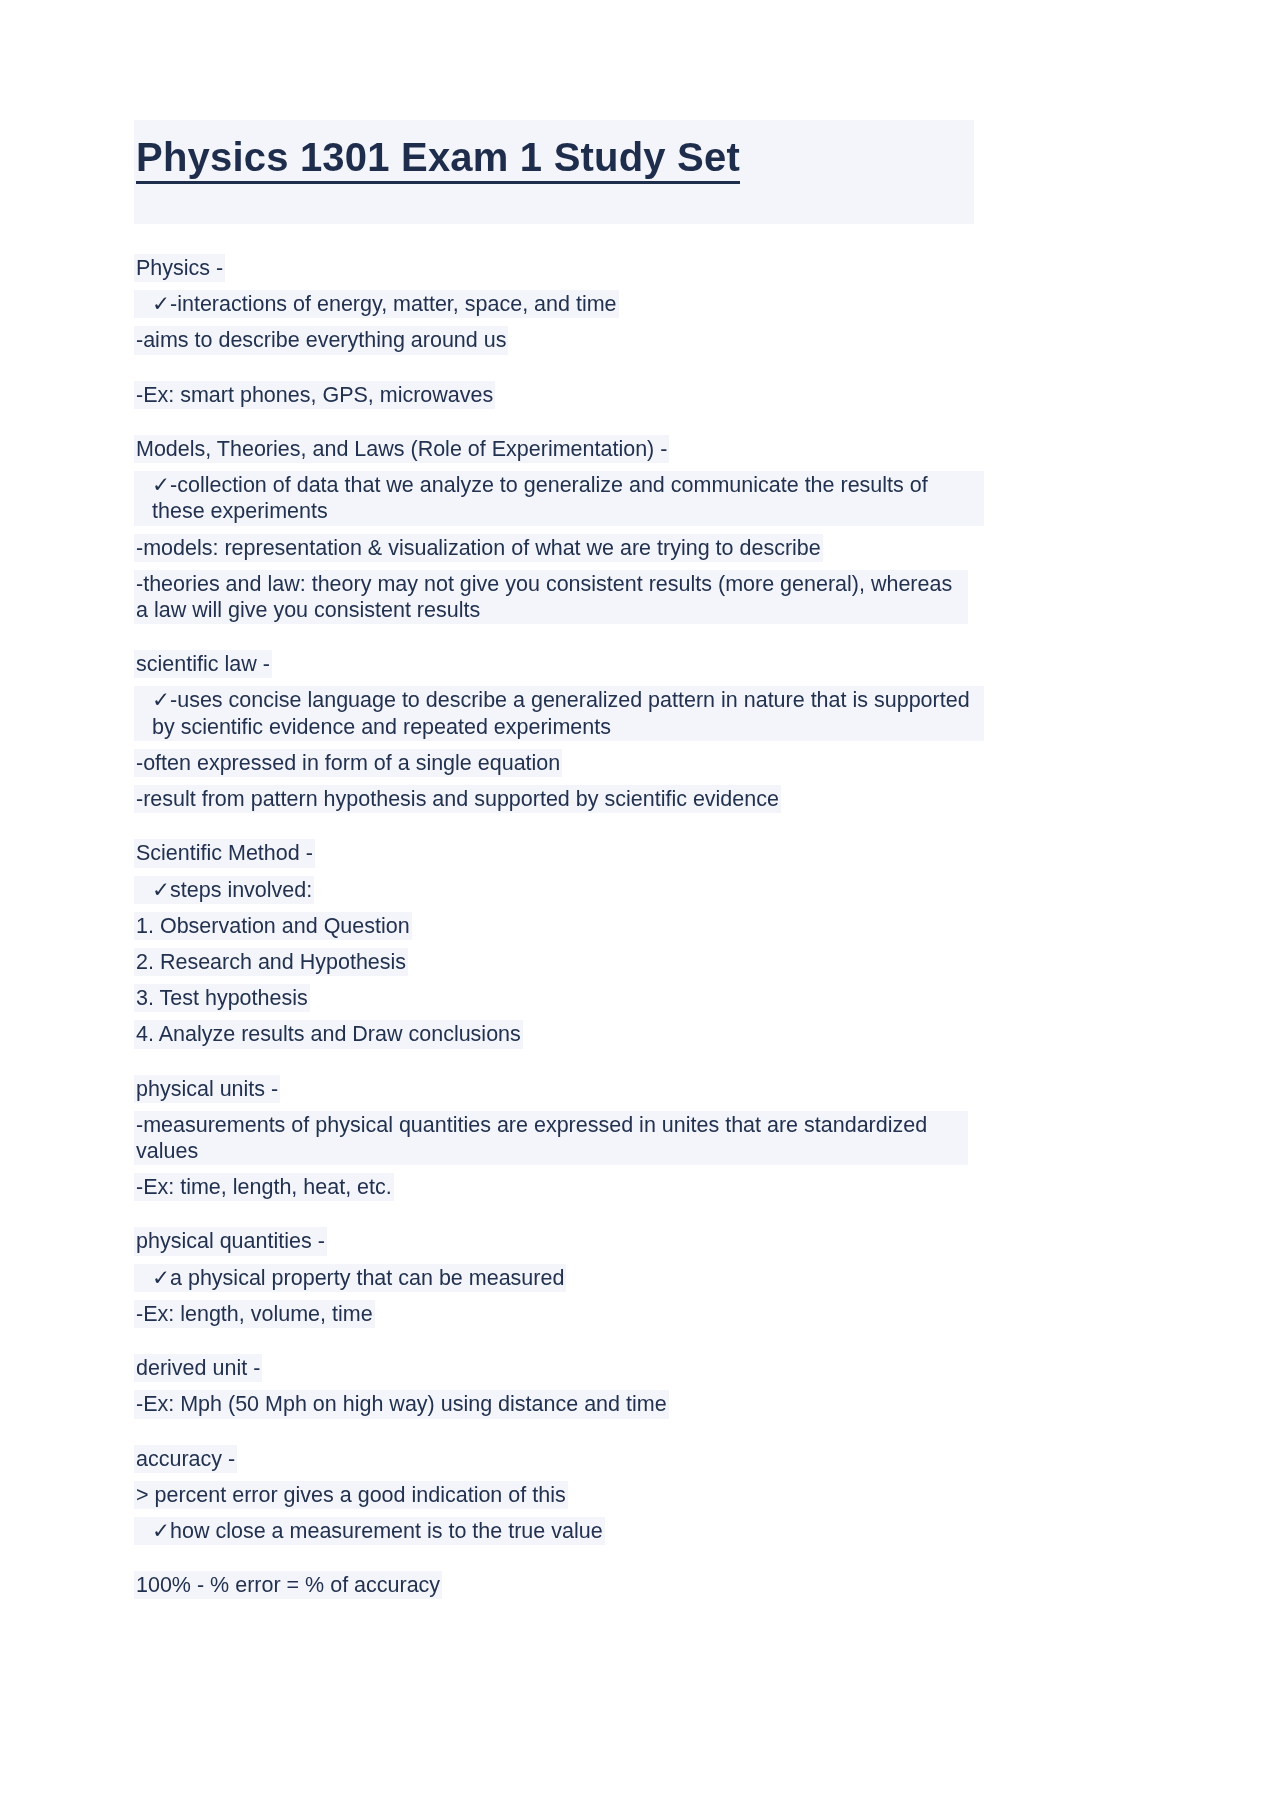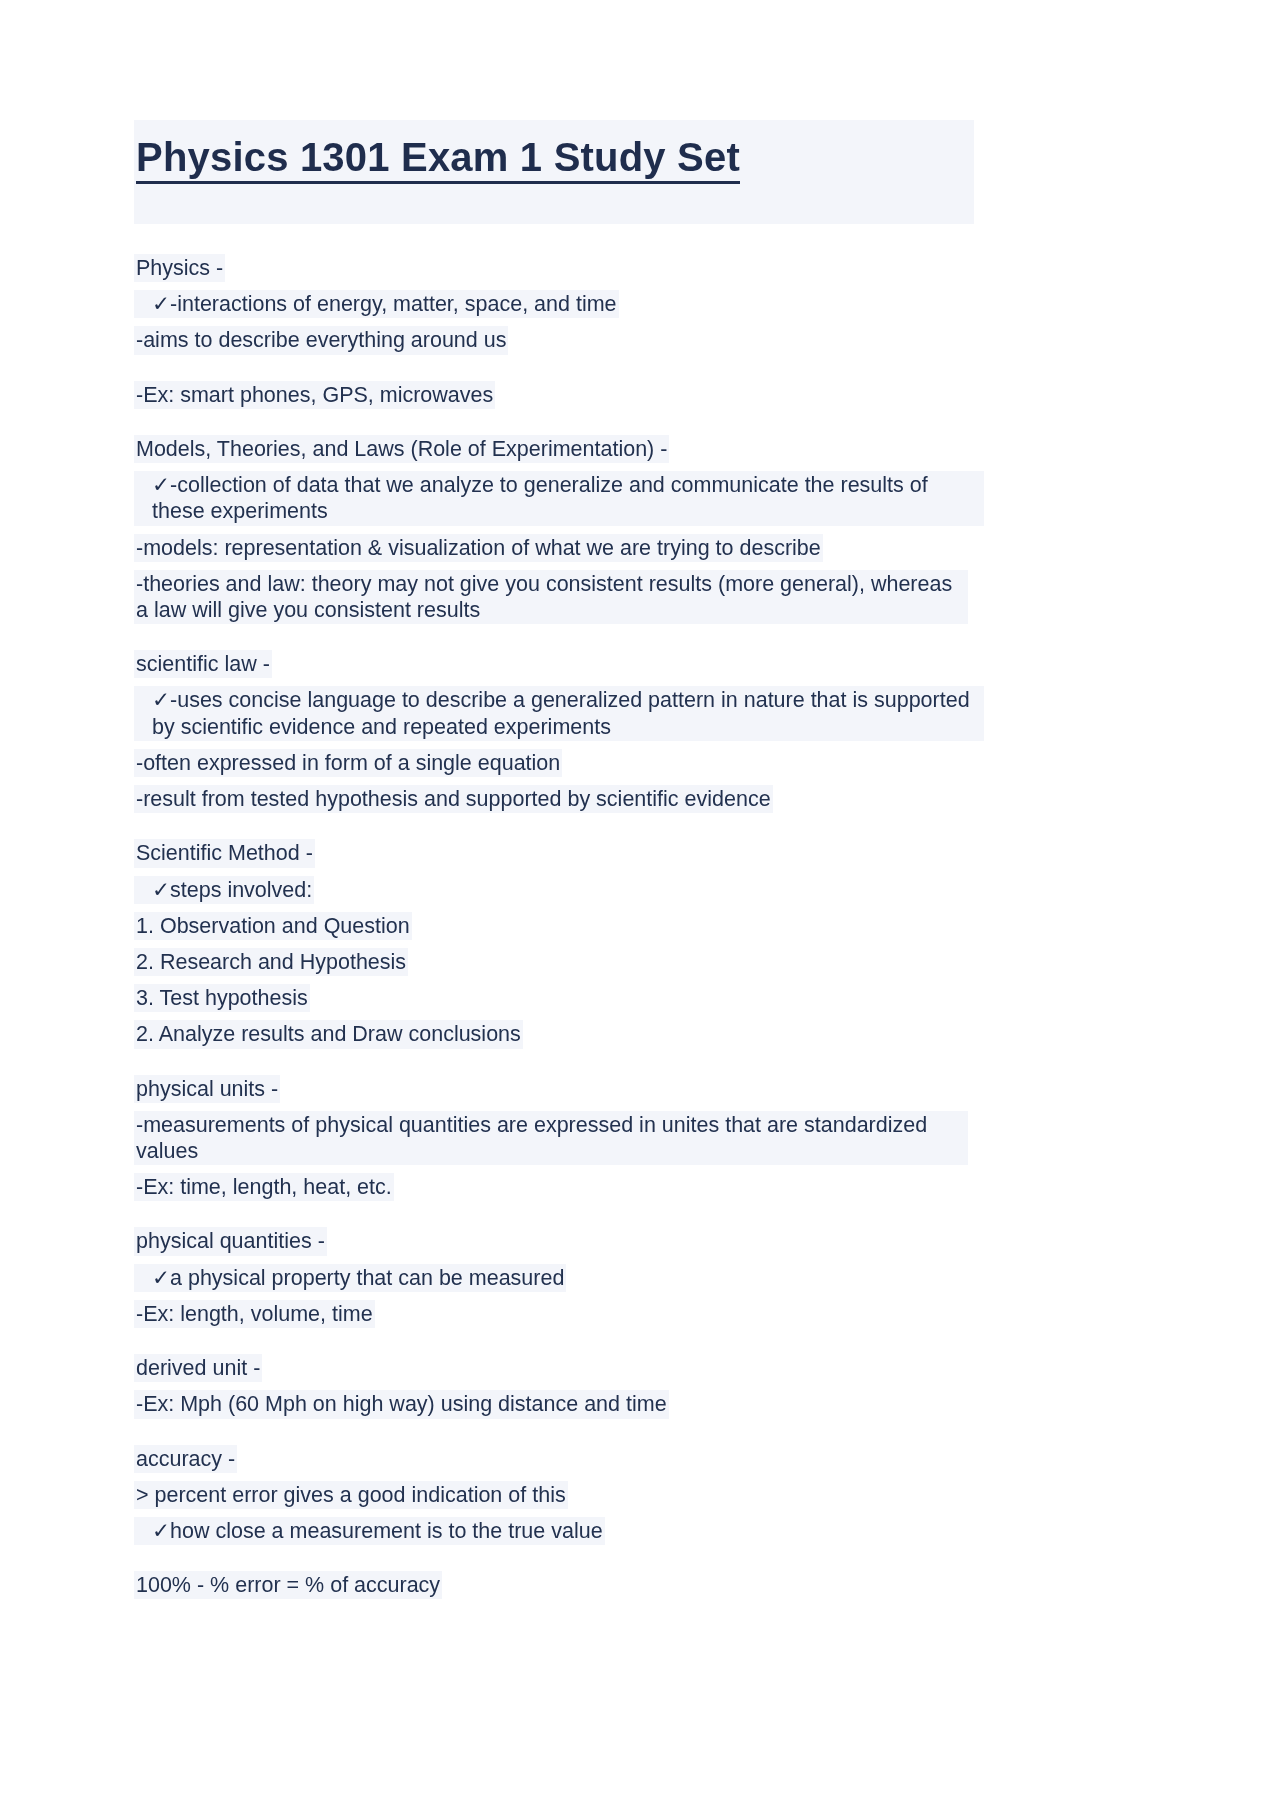--- a/index.html
+++ b/index.html
@@ -80,43 +80,43 @@
       <div class="block">
         <p class="line">Models, Theories, and Laws (Role of Experimentation) -</p>
         <p class="line bullet">✓-collection of data that we analyze to generalize and communicate the results of these experiments</p>
         <p class="line">-models: representation &amp; visualization of what we are trying to describe</p>
         <p class="line">-theories and law: theory may not give you consistent results (more general), whereas a law will give you consistent results</p>
       </div>
       <div class="block">
         <p class="line">scientific law -</p>
         <p class="line bullet">✓-uses concise language to describe a generalized pattern in nature that is supported by scientific evidence and repeated experiments</p>
         <p class="line">-often expressed in form of a single equation</p>
-        <p class="line">-result from tested hypothesis and supported by scientific evidence</p>
+        <p class="line">-result from pattern hypothesis and supported by scientific evidence</p>
       </div>
       <div class="block">
         <p class="line">Scientific Method -</p>
         <p class="line bullet">✓steps involved:</p>
         <p class="line">1. Observation and Question</p>
         <p class="line">2. Research and Hypothesis</p>
         <p class="line">3. Test hypothesis</p>
-        <p class="line">2. Analyze results and Draw conclusions</p>
+        <p class="line">4. Analyze results and Draw conclusions</p>
       </div>
       <div class="block">
         <p class="line">physical units -</p>
         <p class="line">-measurements of physical quantities are expressed in unites that are standardized values</p>
         <p class="line">-Ex: time, length, heat, etc.</p>
       </div>
       <div class="block">
         <p class="line">physical quantities -</p>
         <p class="line bullet">✓a physical property that can be measured</p>
         <p class="line">-Ex: length, volume, time</p>
       </div>
       <div class="block">
         <p class="line">derived unit -</p>
-        <p class="line">-Ex: Mph (60 Mph on high way) using distance and time</p>
+        <p class="line">-Ex: Mph (50 Mph on high way) using distance and time</p>
       </div>
       <div class="block">
         <p class="line">accuracy -</p>
         <p class="line">&gt; percent error gives a good indication of this</p>
         <p class="line bullet">✓how close a measurement is to the true value</p>
       </div>
       <div class="block">
         <p class="line">100% - % error = % of accuracy</p>
       </div>
     </div>

